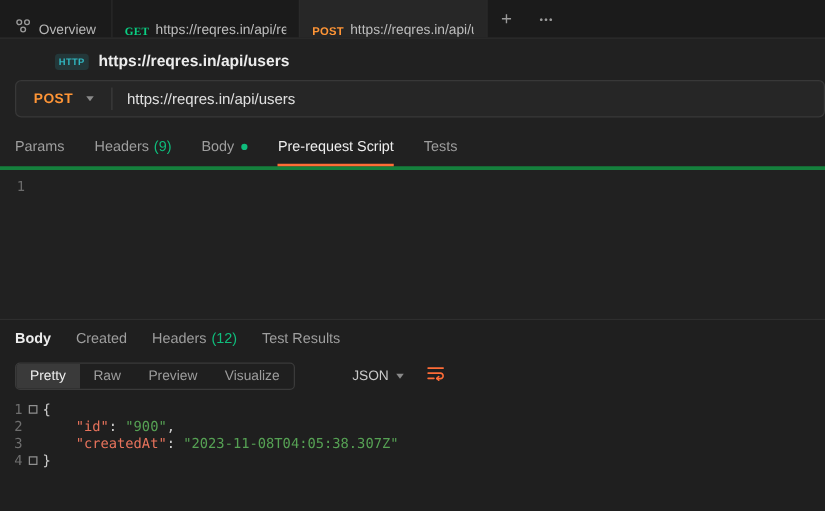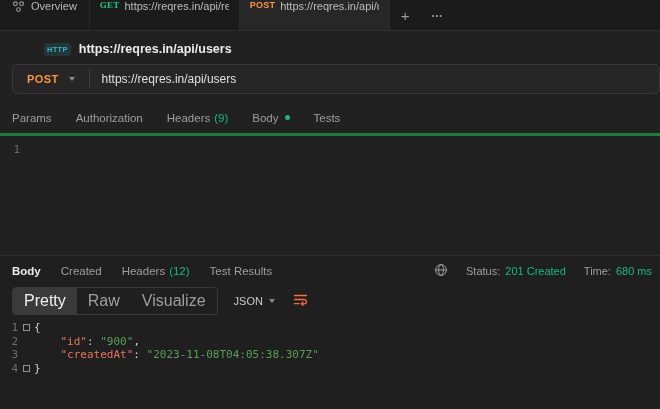--- a/index.html
+++ b/index.html
@@ -11,21 +11,21 @@
   }
   .app { width:660px; height:409px; display:flex; flex-direction:column; }
 
   
   .tabbar {
     height:31px; min-height:31px; background:#1b1b1b;
     border-bottom:1px solid #2e2e2e;
     display:flex; align-items:stretch; font-size:11px;
   }
   .tab {
-    display:flex; align-items:flex-start; gap:6px;
+    display:flex; align-items:flex-end; gap:6px;
     padding:0 12px; border-right:1px solid #2a2a2a;
     color:#b8b8b8; cursor:pointer; white-space:nowrap;
   }
   .tab.req { width:150px; padding:0 10px; gap:5px; }
   .tab .method { font-size:9px; font-weight:700; letter-spacing:.2px; flex:none; }
   .method.get  { color:var(--method-get);font-family:Liberation Serif, serif; }
   .method.post { color:var(--method-post); }
   .tab .taburl { overflow:hidden; color:#bdbdbd; flex:1; }
   .tab.active { background:#272727; }
   .tabbtn { display:flex; align-items:center; padding:0 11px; color:#9a9a9a; cursor:pointer; }
@@ -78,24 +78,24 @@
   .response { border-top:1px solid #2e2e2e; background:#1f1f1f; display:flex; flex-direction:column; height:154px; min-height:154px; }
   .resp-header { height:30px; min-height:30px; display:flex; align-items:center; padding:0 8px 0 12px; gap:20px; font-size:11.5px; color:#9e9e9e; }
   .resp-tab { cursor:pointer; white-space:nowrap; display:flex; gap:4px; }
   .resp-tab.active { color:#ededed; font-weight:700; }
   .resp-meta { margin-left:auto; display:flex; align-items:center; gap:5px; font-size:11px; white-space:nowrap; }
   .meta-label { color:#9e9e9e; }
   .meta-value { color:var(--success); }
   .meta-gap { width:8px; }
 
   .resp-toolbar { height:30px; min-height:30px; display:flex; align-items:center; padding:0 12px; gap:12px; }
-  .view-group { display:flex; border:1px solid #3a3a3a; border-radius:4px; overflow:hidden; font-size:16px; }
+  .view-group { display:flex; border:1px solid #3a3a3a; border-radius:4px; overflow:hidden; font-size:11px; }
   .view-tab { padding:4px 11px; color:#9e9e9e; cursor:pointer; }
   .view-tab.active { background:#3a3a3a; color:#f0f0f0; }
-  .format-select { display:flex; align-items:center; gap:6px; color:#c9c9c9; font-size:11px; cursor:pointer; padding:3px 4px; }
+  .format-select { display:flex; align-items:center; gap:6px; color:#c9c9c9; font-size:11px; cursor:pointer; padding:3px 4px;margin-left:30px; }
   .wrap-btn { display:flex; align-items:center; cursor:pointer; padding:2px; }
 
   
   .resp-code { flex:1; font-family:"DejaVu Sans Mono", monospace; font-size:11px; line-height:13.5px; padding-top:5px; overflow:hidden; }
   .code-line { display:flex; align-items:center; }
   .gutter-num { width:18px; text-align:right; color:#6e6e6e; flex:none; }
   .fold { width:16px; flex:none; display:flex; align-items:center; justify-content:center; }
   .fold-box { width:7px; height:7px; border:1px solid #909090; display:block; }
   .code-content { white-space:pre; color:#cfcfcf; }
   .tok-plain { color:#cfcfcf; }
@@ -151,29 +151,29 @@
       <div class="url-divider"></div>
       <div class="url-text">https://reqres.in/api/users</div>
     </div>
   </div>
 
   <nav class="req-tabs">
     <div class="req-tab">
       <span>Params</span>
     </div>
     <div class="req-tab">
-      <span>Authorization</span>
-    </div>
-    <div class="req-tab">
       <span>Headers</span>
       <span class="count">(9)</span>
     </div>
     <div class="req-tab">
       <span>Body</span>
       <span class="greendot"></span>
+    </div>
+    <div class="req-tab active">
+      <span>Pre-request Script</span>
     </div>
     <div class="req-tab">
       <span>Tests</span>
     </div>
   </nav>
 
   <div class="script-editor">
     <div class="gutter">1</div>
     <div class="code-area"></div>
   </div>
@@ -188,44 +188,32 @@
         <span>Created</span>
       </div>
       <div class="resp-tab">
         <span>Headers</span>
         <span class="count">(12)</span>
       </div>
       <div class="resp-tab">
         <span>Test Results</span>
       </div>
 
-      <div class="resp-meta">
-        <span>
-          <svg width="14" height="14" viewBox="0 0 14 14" fill="none" stroke="#9e9e9e" stroke-width="1">
-            <circle cx="7" cy="7" r="5.4"></circle>
-            <ellipse cx="7" cy="7" rx="2.4" ry="5.4"></ellipse>
-            <path d="M1.6 7h10.8"></path>
-          </svg>
-        </span>
-        <span class="meta-gap"></span>
-        <span class="meta-label">Status:</span>
-        <span class="meta-value">201 Created</span>
-        <span class="meta-gap"></span>
-        <span class="meta-label">Time:</span>
-        <span class="meta-value">680 ms</span>
-      </div>
     </div>
 
     <div class="resp-toolbar">
       <div class="view-group">
         <div class="view-tab active">
           <span>Pretty</span>
         </div>
         <div class="view-tab">
           <span>Raw</span>
+        </div>
+        <div class="view-tab">
+          <span>Preview</span>
         </div>
         <div class="view-tab">
           <span>Visualize</span>
         </div>
       </div>
 
       <div class="format-select">
         <span>JSON</span>
         <span class="chev"></span>
       </div>

